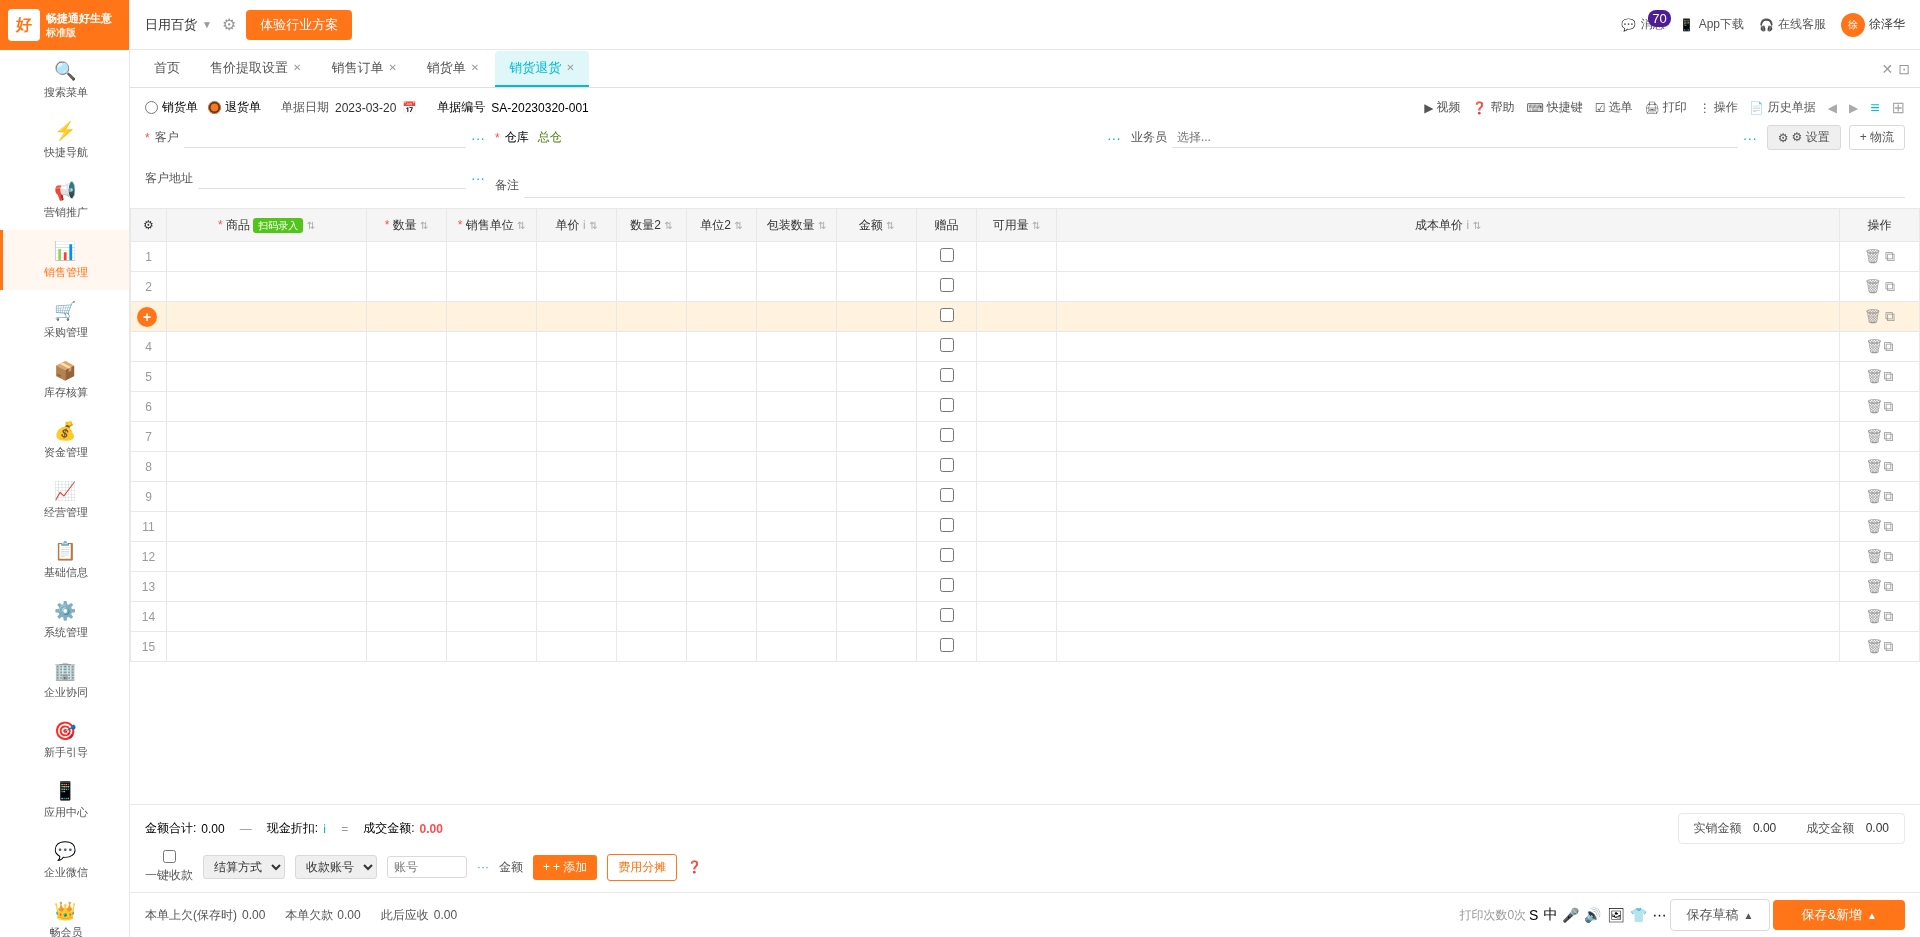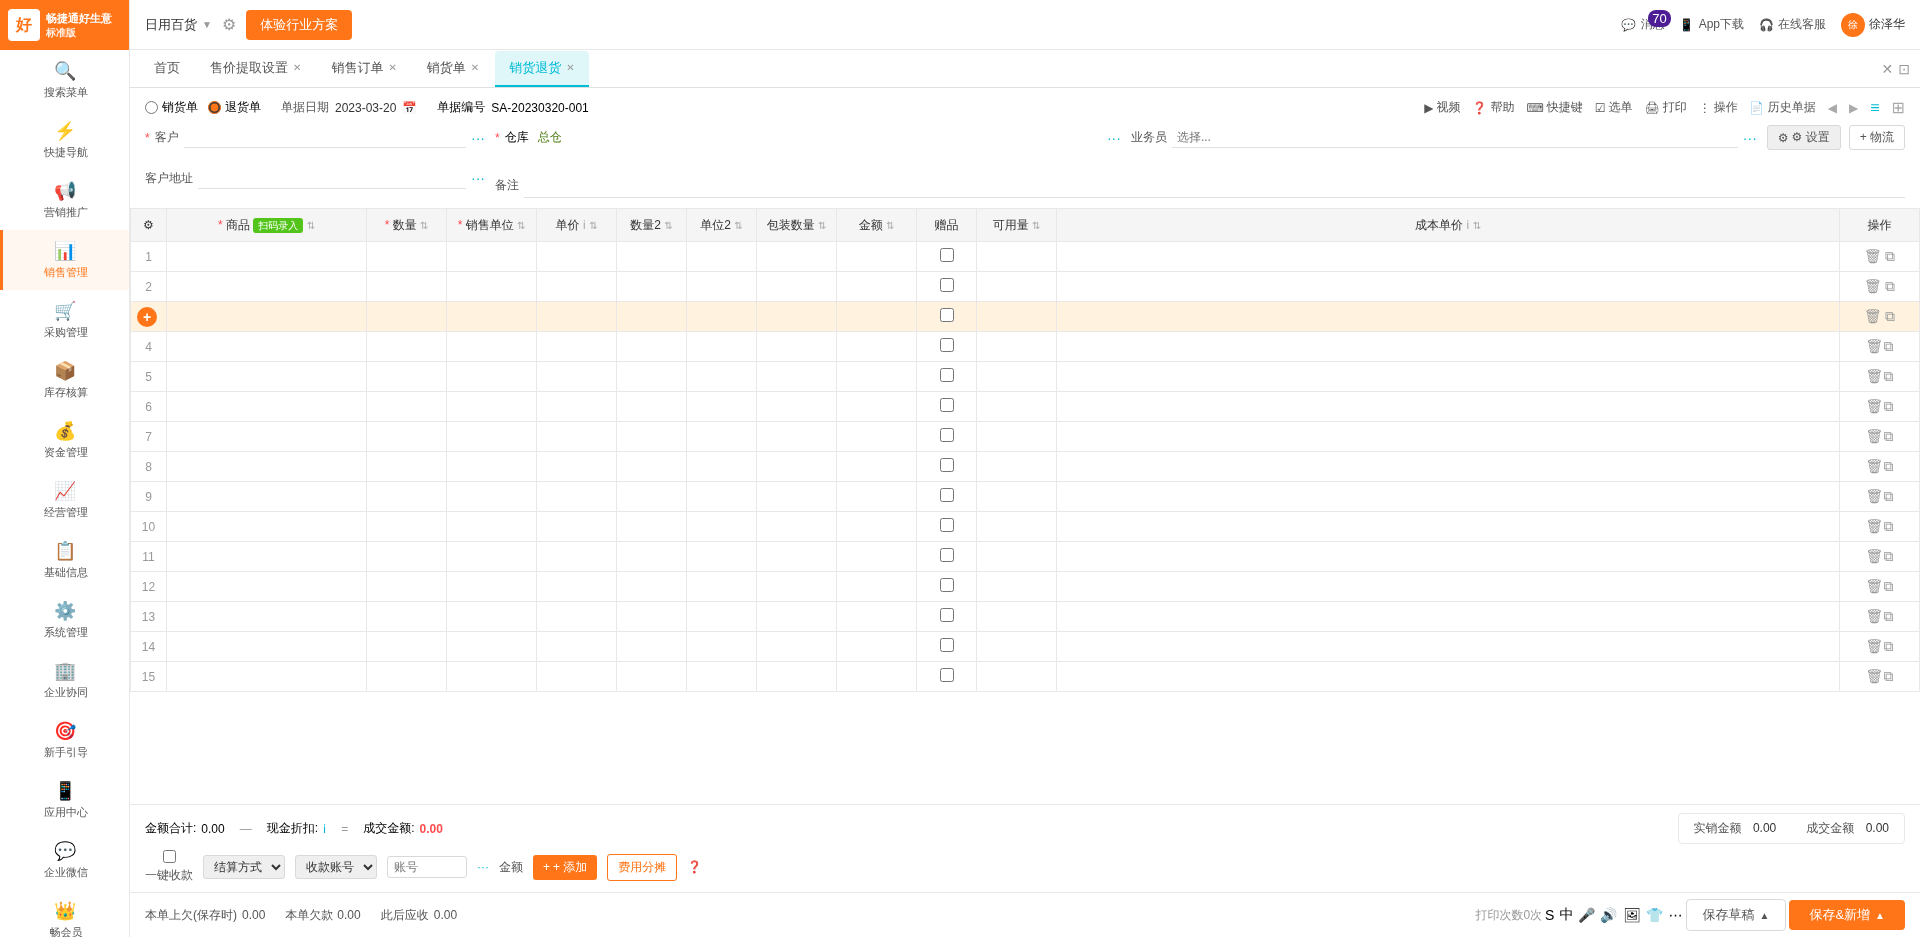--- a/index.html
+++ b/index.html
@@ -82,21 +82,21 @@
 
     .bottom-row2 { display: flex; align-items: center; gap: 10px; }
     .checkbox-item { display: flex; align-items: center; gap: 4px; font-size: 12px; color: #555; flex-direction: column; }
     .select-input { border: 1px solid #d9d9d9; padding: 3px 6px; border-radius: 3px; font-size: 12px; color: #333; }
     .text-input-sm { border: 1px solid #d9d9d9; padding: 3px 6px; border-radius: 3px; font-size: 12px; width: 80px; }
     .dots-link { color: #00bcd4; cursor: pointer; }
     .add-btn-orange { background: #ff7518; color: white; border: none; padding: 4px 10px; border-radius: 3px; cursor: pointer; font-size: 12px; display: flex; align-items: center; gap: 3px; }
     .split-btn { background: #fff; border: 1px solid #ff7518; color: #ff7518; padding: 4px 10px; border-radius: 3px; cursor: pointer; font-size: 12px; }
     .help-icon { color: #aaa; cursor: pointer; }
     .btn-save-draft { background: #fff; border: 1px solid #d9d9d9; color: #555; padding: 6px 16px; border-radius: 4px; cursor: pointer; font-size: 13px; display: flex; align-items: center; gap: 5px; }
-    .btn-save-new { background: #ff7518; color: white; border: none; padding: 6px 20px; border-radius: 4px; cursor: pointer; font-size: 13px; display: flex; align-items: center; gap: 5px; }
+    .btn-save-new { background: #ff7518; color: white; border: none; padding: 6px 28px; border-radius: 4px; cursor: pointer; font-size: 13px; display: flex; align-items: center; gap: 5px; }
     .btn-arrow { font-size: 10px; }
 
     
     .content-wrapper { flex: 1; display: flex; flex-direction: column; overflow: hidden; position: relative; }
 
     .form-section { background: #fff; padding: 10px 15px; }
   </style>
 </head>
 <body>
 
@@ -525,35 +525,20 @@
               <td></td>
               <td></td>
               <td></td>
               <td class="checkbox-cell"><input type="checkbox" style=""></td>
               <td></td>
               <td></td>
               <td><button class="action-btn">🗑</button><button class="action-btn">⧉</button></td>
             </tr>
           <tr>
               <td><span class="row-num">9</span></td>
-              <td></td>
-              <td></td>
-              <td></td>
-              <td></td>
-              <td></td>
-              <td></td>
-              <td></td>
-              <td></td>
-              <td class="checkbox-cell"><input type="checkbox" style=""></td>
-              <td></td>
-              <td></td>
-              <td><button class="action-btn">🗑</button><button class="action-btn">⧉</button></td>
-            </tr>
-          <tr>
-              <td><span class="row-num">10</span></td>
               <td></td>
               <td></td>
               <td></td>
               <td></td>
               <td></td>
               <td></td>
               <td></td>
               <td></td>
               <td class="checkbox-cell"><input type="checkbox" style=""></td>
               <td></td>

